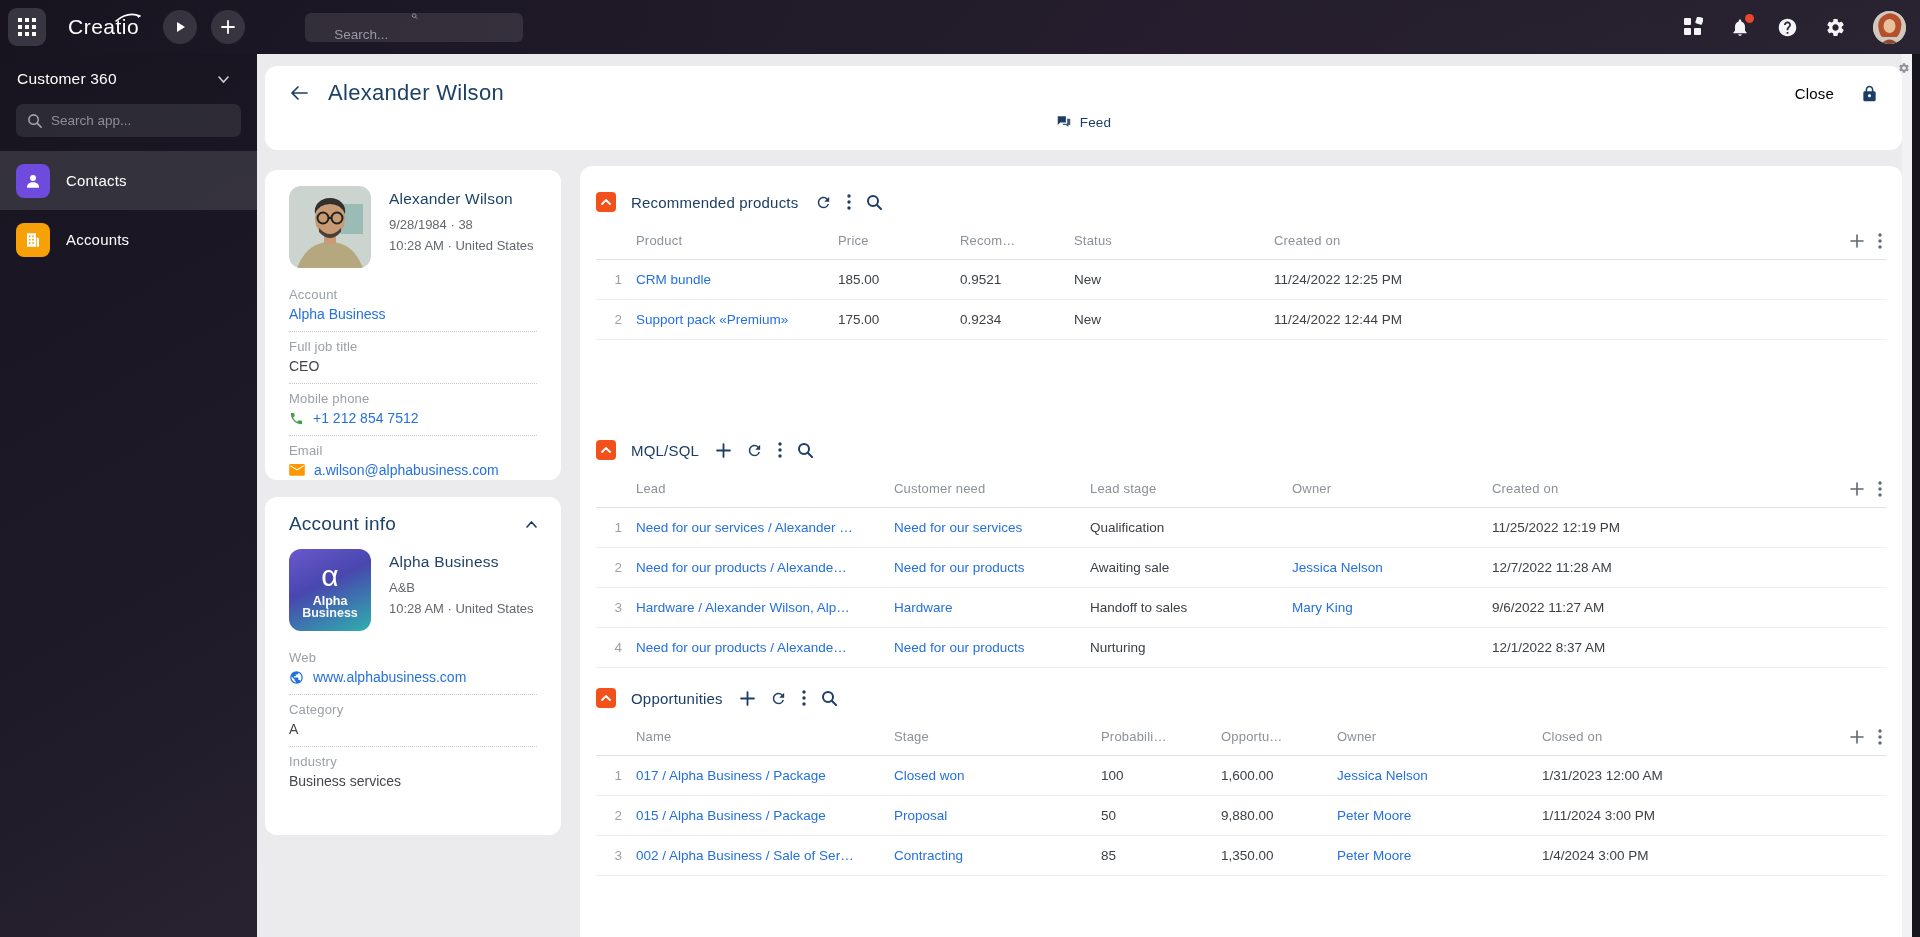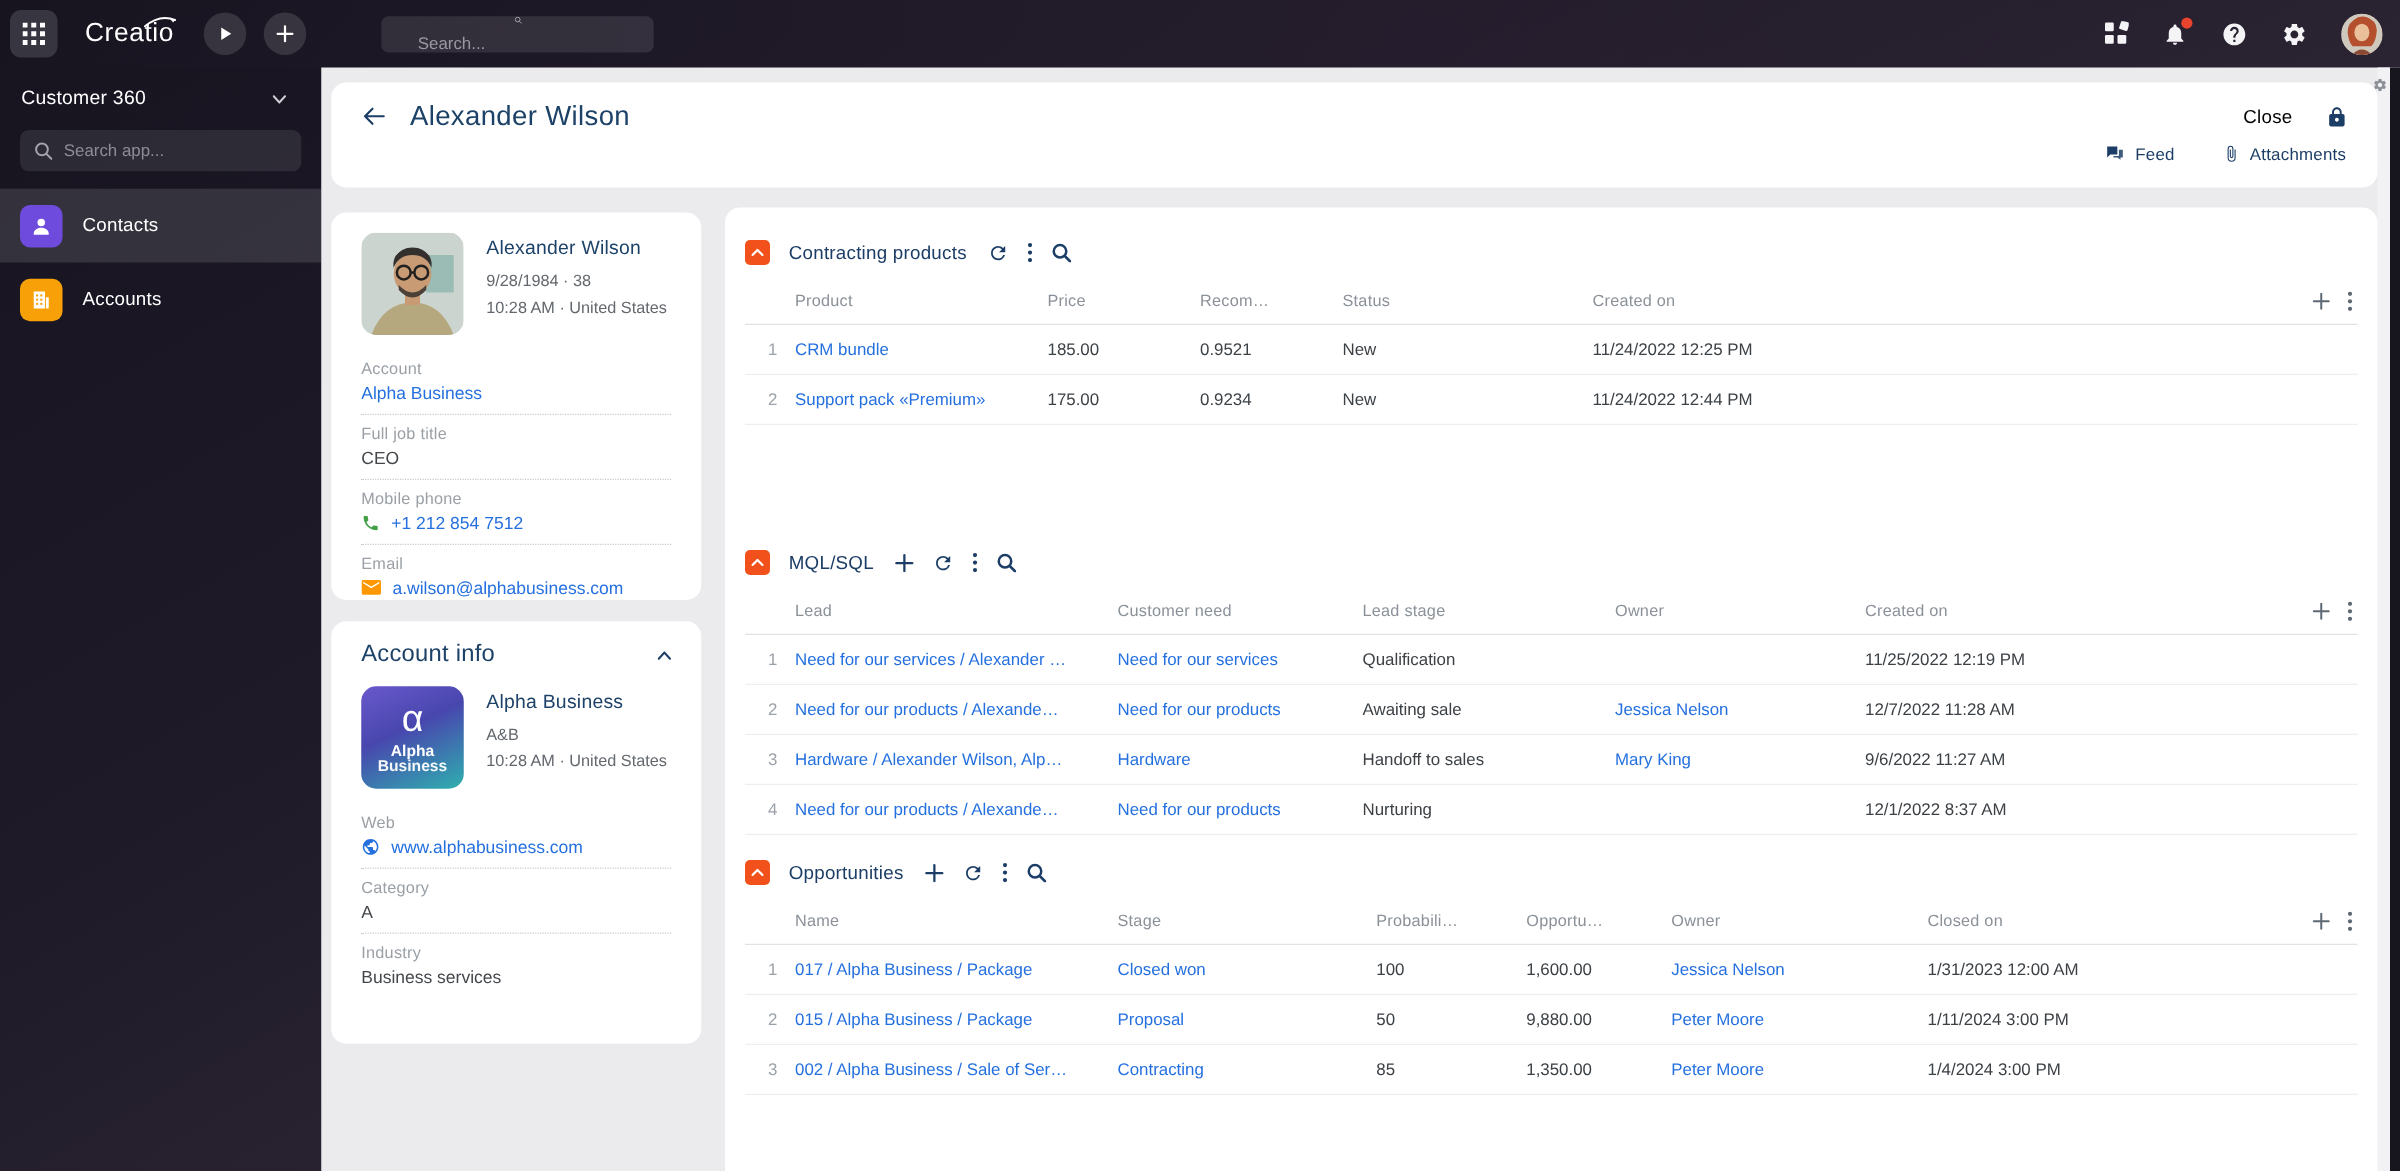--- a/index.html
+++ b/index.html
@@ -49,21 +49,21 @@
   .panel { background:#fff; border-radius:12px; }
 
   
   .page-header { position:absolute; left:8px; top:12px; width:1637px; height:84px; padding:14px 25px 0 25px; }
   .ph-row1 { display:flex; align-items:center; }
   .back { color:#1c3e66; cursor:pointer; margin-right:20px; display:flex; }
   .page-title { color:#1d4268; font-size:22px; font-weight:500; letter-spacing:.3px; }
   .ph-right { margin-left:auto; display:flex; align-items:center; gap:28px; }
   .close-link { color:#000000; font-size:15px; cursor:pointer; letter-spacing:.2px; }
   .lock { color:#1c3e66; cursor:pointer; display:flex; }
-  .ph-row2 { display:flex; justify-content:flex-end; align-items:center; gap:38px; margin-top:9px; }
+  .ph-row2 { display:flex; justify-content:flex-end; align-items:center; gap:38px; margin-top:9px;flex-direction:column; }
   .ph-tool { display:flex; align-items:center; gap:8px; color:#1c3e66; font-size:13.5px; cursor:pointer; letter-spacing:.2px; }
 
   
   .card { position:absolute; left:8px; width:296px; padding:16px 24px; overflow:hidden; }
   .contact-card { top:116px; height:310px; }
   .account-card { top:443px; height:338px; }
   .person-row { display:flex; gap:18px; }
   .photo { width:82px; height:82px; border-radius:12px; overflow:hidden; flex:none; }
   .p-name { color:#1d4268; font-size:15.5px; font-weight:500; margin:4px 0 6px; letter-spacing:.2px; }
   .p-sub { color:#63686e; font-size:13px; line-height:21px; }
@@ -369,21 +369,21 @@
 
   <section class="panel detail">
 
     <div class="section">
       <div class="sec-head">
         <span class="sec-badge">
           <svg width="10" height="6" viewBox="0 0 10 6">
               <path d="M1 5 L5 1 L9 5" stroke="#fff" stroke-width="1.8" fill="none" stroke-linecap="round"></path>
             </svg>
         </span>
-        <span class="sec-title">Contracting products</span>
+        <span class="sec-title">Recommended products</span>
         <span class="sec-act">
           <svg width="17" height="17" viewBox="0 0 24 24" fill="currentColor">
               <path d="M17.65 6.35A7.96 7.96 0 0 0 12 4c-4.42 0-7.99 3.58-7.99 8s3.57 8 7.99 8c3.73 0 6.84-2.55 7.73-6h-2.08A5.99 5.99 0 0 1 12 18c-3.31 0-6-2.69-6-6s2.69-6 6-6c1.66 0 3.14.69 4.22 1.78L13 11h7V4l-2.35 2.35z"></path>
             </svg>
         </span>
         <span class="sec-act">
           <svg width="4" height="16" viewBox="0 0 4 16" fill="currentColor">
               <circle cx="2" cy="2" r="1.7"></circle>
               <circle cx="2" cy="8" r="1.7"></circle>
               <circle cx="2" cy="14" r="1.7"></circle>

